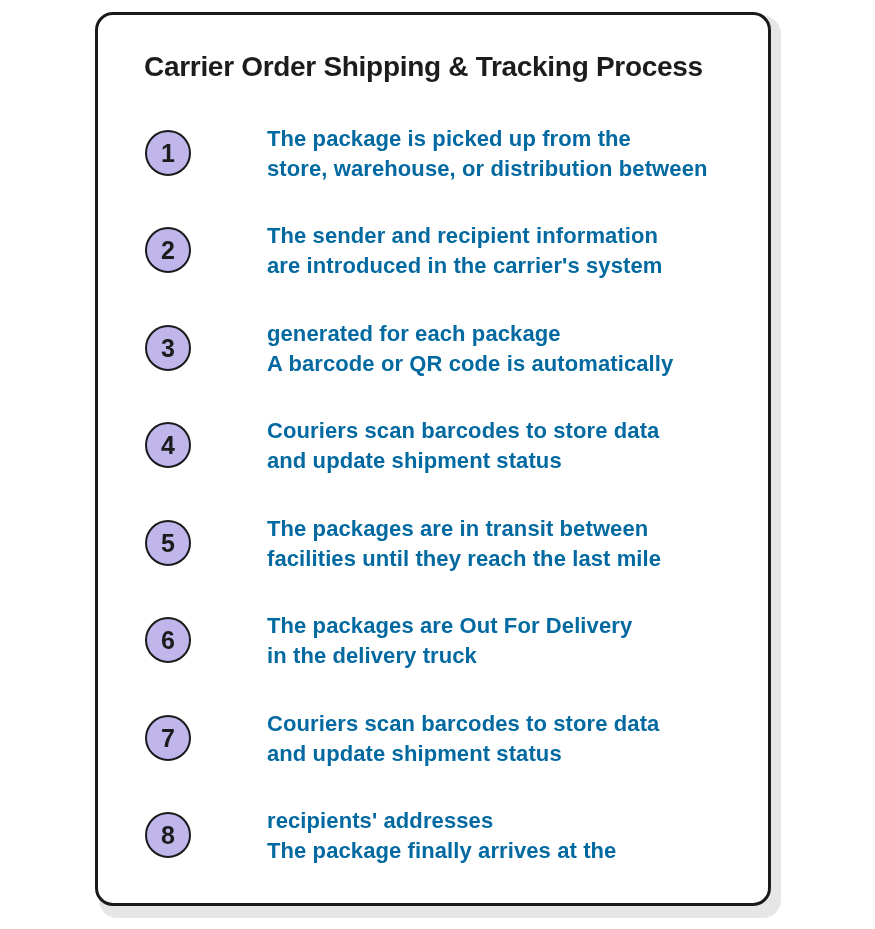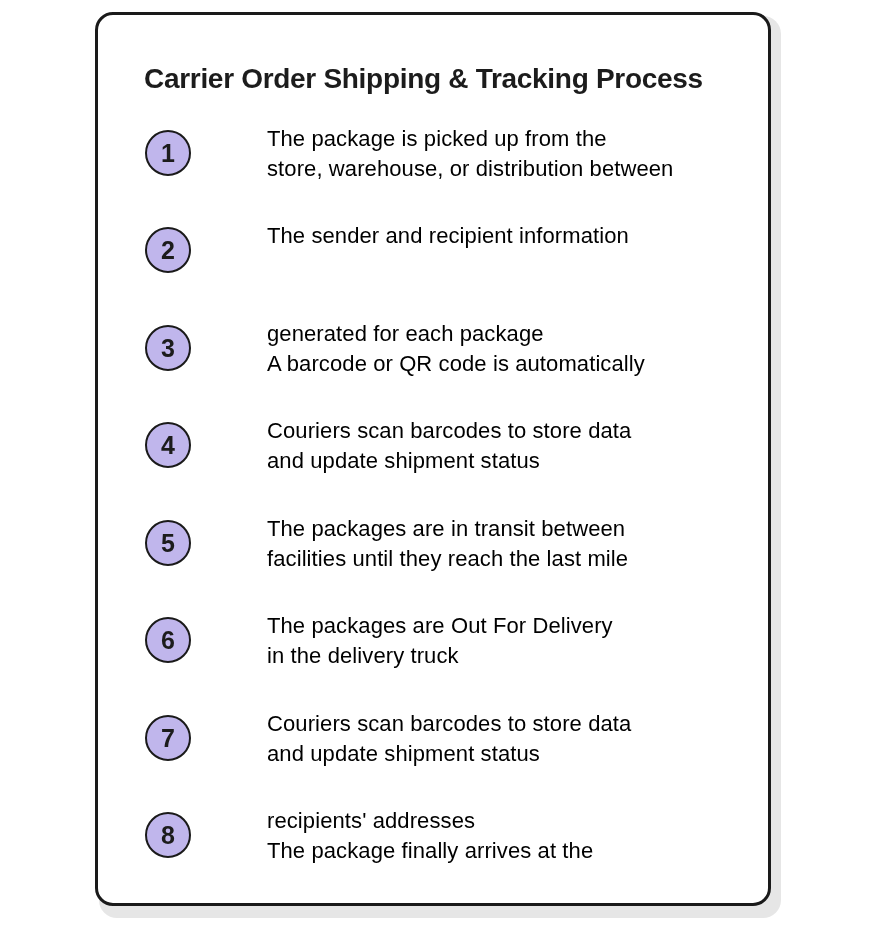--- a/index.html
+++ b/index.html
@@ -2,29 +2,29 @@
 <html><head>
 <meta charset="utf-8">
 <style>
   html, body { margin:0; padding:0; }
   body { width:875px; height:929px; background:#ffffff; position:relative; overflow:hidden;
          font-family:"Liberation Sans", sans-serif; }
   .card-shadow { position:absolute; left:99px; top:16px; width:682px; height:902px;
          border-radius:18px; background:#e6e6e6; }
   .card { position:absolute; left:95px; top:12px; width:676px; height:894px;
           border:3px solid #1a1a1a; border-radius:18px; background:#ffffff; box-sizing:border-box; }
-  .title { position:absolute; left:46px; top:48px; font-size:28px; font-weight:700; color:#1c1c1c;
+  .title { position:absolute; left:46px; top:36px; font-size:28px; font-weight:700; color:#1c1c1c;
            letter-spacing:-0.3px; white-space:nowrap; }
   .step { position:absolute; left:47px; height:60px; width:600px; }
   .badge { position:absolute; left:0; top:2px; width:46px; height:46px; border-radius:50%;
            border:2.5px solid #1a1a1a; background:#c0b6ec; box-sizing:border-box;
            display:flex; align-items:center; justify-content:center;
            font-size:25px; font-weight:700; color:#1c1c1c; }
-  .text { position:absolute; left:122px; top:-4px; font-size:22px; line-height:30px; color:#000000;
-          font-weight:400; white-space:nowrap; letter-spacing:0.1px; }
+  .text { position:absolute; left:122px; top:-4px; font-size:22px; line-height:30px; color:#0369a1;
+          font-weight:700; white-space:nowrap; letter-spacing:0.1px; }
   .text span { display:block; }
 </style>
 </head>
 <body>
 
 <div class="card-shadow"></div>
 <div class="card">
   <div class="title">Carrier Order Shipping &amp; Tracking Process</div>
 
   <div class="step" style="top:113px;">
@@ -32,20 +32,21 @@
     <div class="text">
       <span>The package is picked up from the</span>
       <span>store, warehouse, or distribution between</span>
     </div>
   </div>
 
   <div class="step" style="top:210px;">
     <div class="badge">2</div>
     <div class="text">
       <span>The sender and recipient information</span>
+      <span>are introduced in the carrier's system</span>
     </div>
   </div>
 
   <div class="step" style="top:308px;">
     <div class="badge">3</div>
     <div class="text">
       <span>generated for each package</span>
       <span>A barcode or QR code is automatically</span>
     </div>
   </div>

